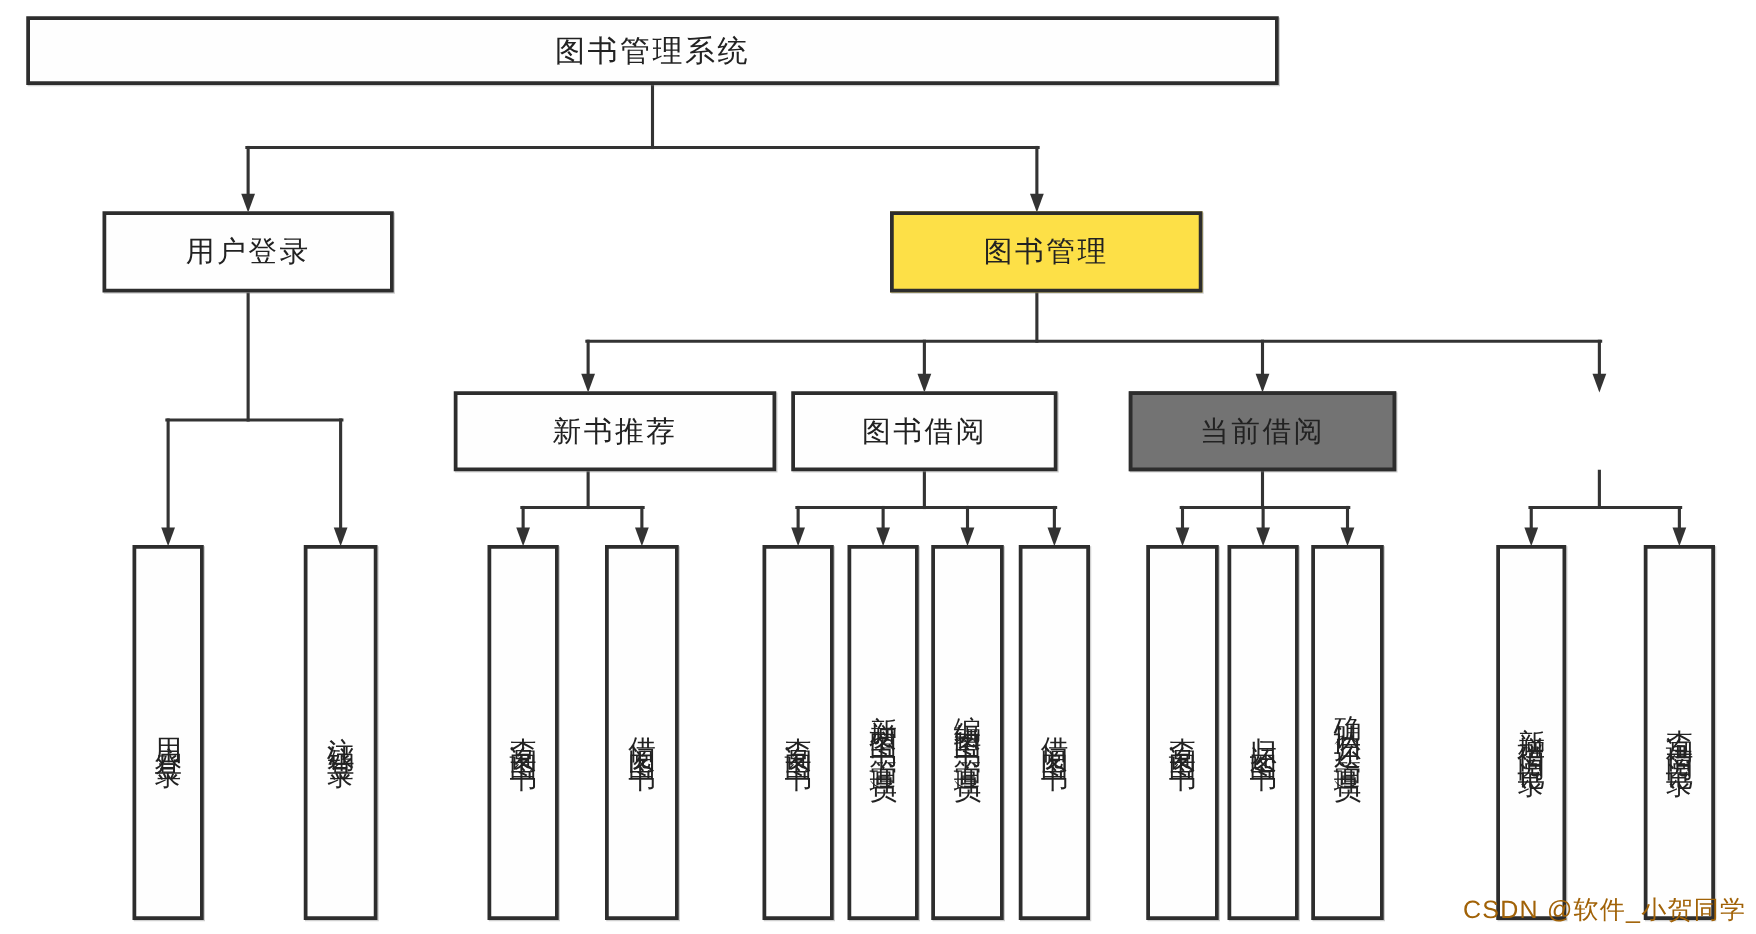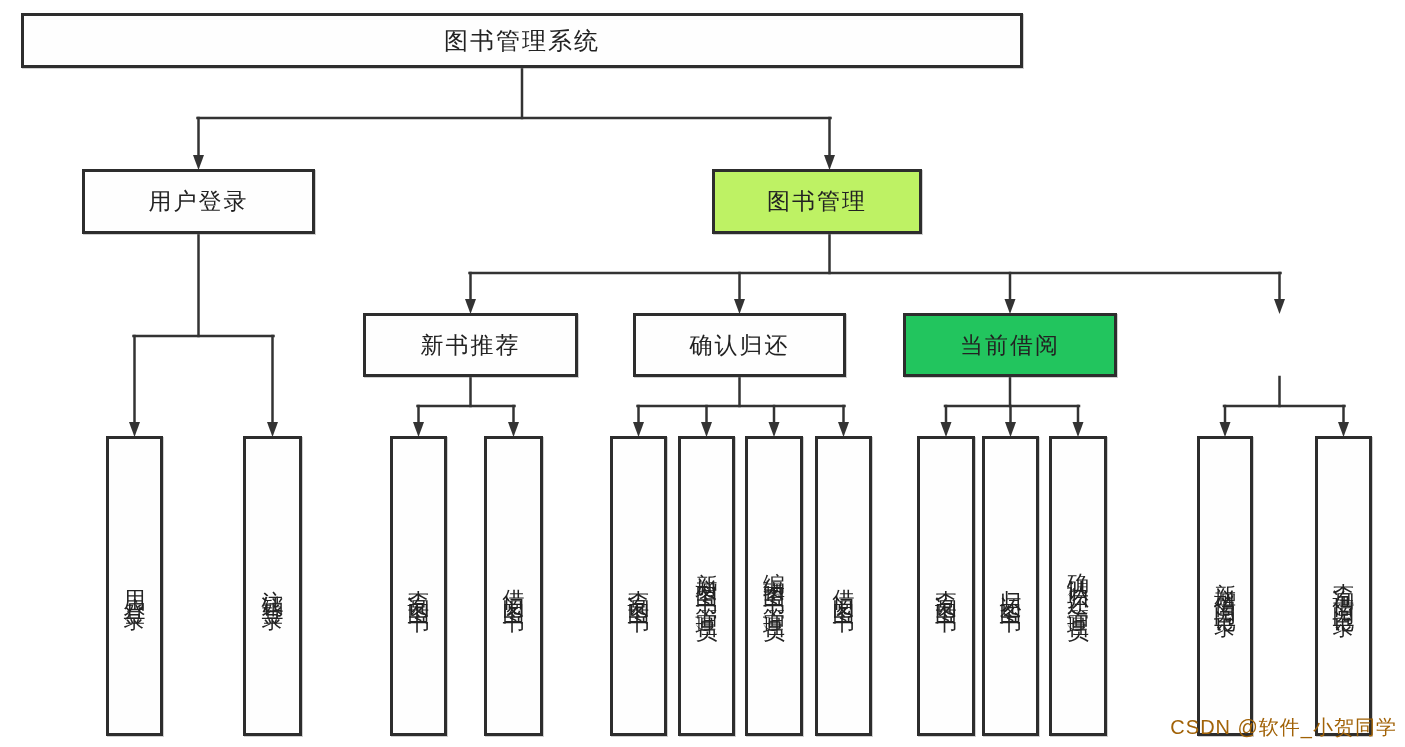--- a/index.html
+++ b/index.html
@@ -119,30 +119,30 @@
       <polygon points="1338,422 1349,422 1343.5,437" fill="#333333"></polygon>
     </svg>
 
   <div id="watermark">CSDN @软件_小贺同学</div>
 <div class="node root" style="left: 21px; top: 13px; width: 1002px; height: 55px; border-color: rgb(45, 45, 45); background: rgb(254, 254, 254);">
       <span class="label" style="color: rgb(34, 34, 34);">图书管理系统</span>
     </div>
     <div class="node" style="left: 82px; top: 169px; width: 233px; height: 65px; border-color: rgb(45, 45, 45); background: rgb(254, 254, 254);">
       <span class="label" style="color: rgb(34, 34, 34);">用户登录</span>
     </div>
-    <div class="node" style="left: 712px; top: 169px; width: 210px; height: 65px; border-color: rgb(45, 45, 45); background: #bef264;">
+    <div class="node" style="left: 712px; top: 169px; width: 250px; height: 65px; border-color: rgb(45, 45, 45); background: #fde047;">
       <span class="label" style="color: rgb(34, 34, 34);">图书管理</span>
     </div>
-    <div class="node" style="left: 363px; top: 313px; width: 215px; height: 64px; border-color: rgb(45, 45, 45); background: rgb(254, 254, 254);">
+    <div class="node" style="left: 363px; top: 313px; width: 258px; height: 64px; border-color: rgb(45, 45, 45); background: rgb(254, 254, 254);">
       <span class="label" style="color: rgb(34, 34, 34);">新书推荐</span>
     </div>
     <div class="node" style="left: 633px; top: 313px; width: 213px; height: 64px; border-color: rgb(45, 45, 45); background: rgb(254, 254, 254);">
-      <span class="label" style="color: rgb(34, 34, 34);">确认归还</span>
+      <span class="label" style="color: rgb(34, 34, 34);">图书借阅</span>
     </div>
-    <div class="node" style="left: 903px; top: 313px; width: 214px; height: 64px; border-color: rgb(45, 45, 45); background: #22c55e;">
+    <div class="node" style="left: 903px; top: 313px; width: 214px; height: 64px; border-color: rgb(45, 45, 45); background: #737373;">
       <span class="label" style="color: rgb(34, 34, 34);">当前借阅</span>
     </div>
     <div class="node vertical" style="left: 106px; top: 436px; width: 57px; height: 300px; border-color: rgb(45, 45, 45); background: rgb(254, 254, 254);">
       <span class="label" style="color: rgb(34, 34, 34);">用户登录</span>
     </div>
     <div class="node vertical" style="left: 243px; top: 436px; width: 59px; height: 300px; border-color: rgb(45, 45, 45); background: rgb(254, 254, 254);">
       <span class="label" style="color: rgb(34, 34, 34);">注销登录</span>
     </div>
     <div class="node vertical" style="left: 390px; top: 436px; width: 57px; height: 300px; border-color: rgb(45, 45, 45); background: rgb(254, 254, 254);">
       <span class="label" style="color: rgb(34, 34, 34);">查询图书</span>

